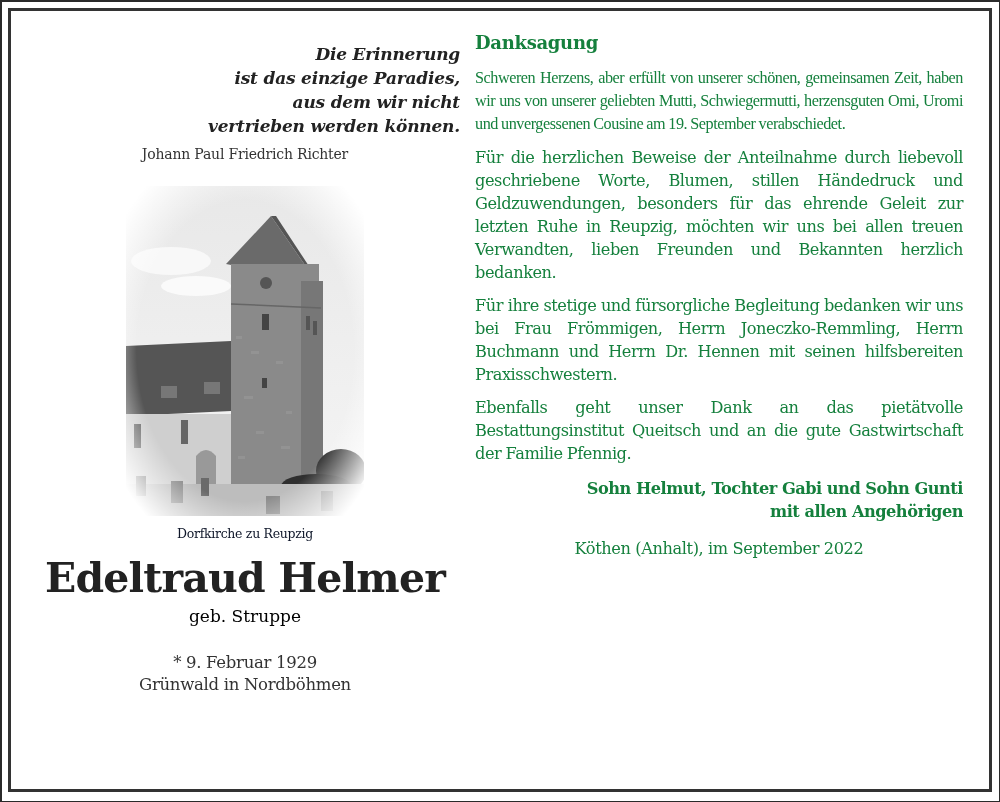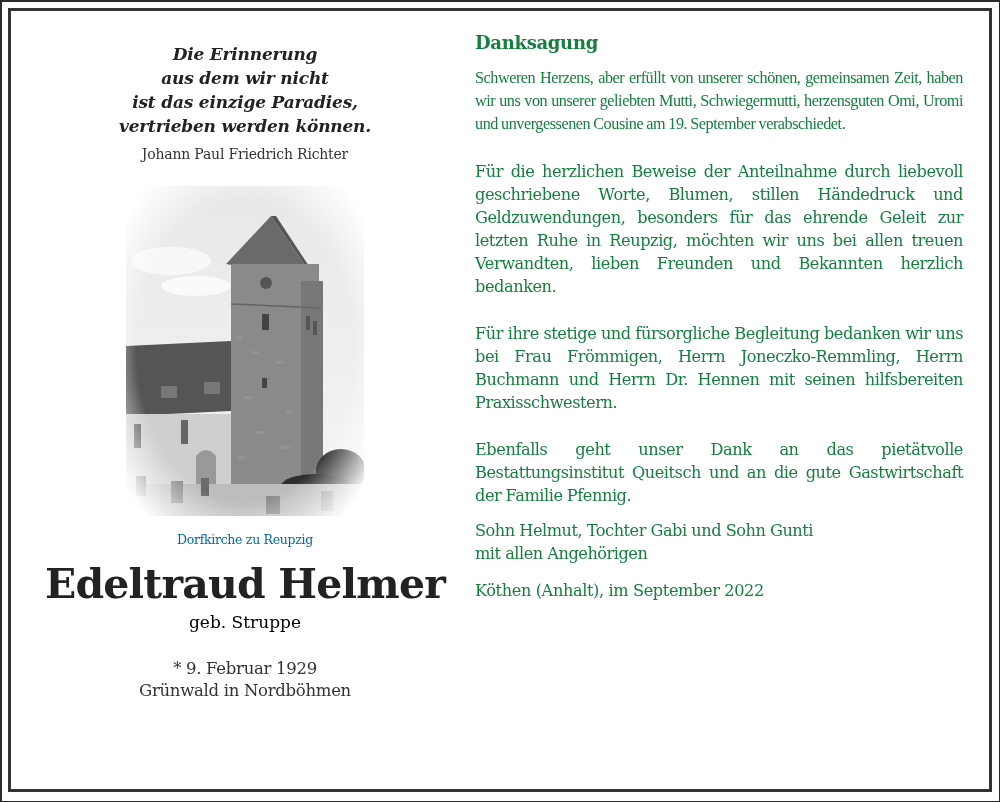--- a/index.html
+++ b/index.html
@@ -14,60 +14,60 @@
       box-sizing: border-box; border: 3px solid #333;
     }
     .col-left {
       position: absolute; left: 30px; top: 30px; width: 430px; text-align: center;
       font-family: "DejaVu Serif", serif; color: #222;
     }
     .quote {
       font-family: "DejaVu Serif", serif; font-style: italic; font-weight: bold;
       font-size: 17px; line-height: 24px; color: #222; margin: 12px 0 0 0; letter-spacing: -0.2px;
     }
-    .quote div { white-space: nowrap; }
+    .quote div { white-space: nowrap; text-align: right; }
     .author { font-size: 14px; margin-top: 8px; color: #333; letter-spacing: -0.2px; }
     .photo {
       position: relative; width: 238px; height: 330px; margin: 24px auto 0 auto;
       background: radial-gradient(ellipse at center, #e6e6e6 0%, #f4f4f4 60%, #ffffff 100%);
       overflow: hidden;
     }
-    .caption { font-size: 12.5px; margin-top: 16px; color: #0369a1; letter-spacing: -0.3px; }
+    .caption { font-size: 12.5px; margin-top: 10px; color: #0f172a; letter-spacing: -0.3px; }
     .name {
       font-family: "DejaVu Serif", serif; font-weight: bold; font-size: 41px;
       margin-top: 13px; color: #222; letter-spacing: -0.8px; white-space: nowrap;
     }
     .maiden { font-size: 17px; margin-top: 4px; color: #000000; }
     .life { font-size: 16.5px; line-height: 22px; color: #333; letter-spacing: -0.3px; }
     .life.birth { margin-top: 26px; }
     .life.death { margin-top: 12px; }
     .col-right {
       position: absolute; left: 475px; top: 30px; width: 488px;
       font-family: "DejaVu Serif", serif; color: #15803d;
     }
     .heading { font-weight: bold; font-size: 18px; margin-top: 2px; letter-spacing: -0.3px; }
     .para {
-      font-size: 16.2px; line-height: 23px; text-align: justify; margin-top: 24px;
+      font-size: 16.2px; line-height: 23px; text-align: justify; margin-top: 10px;
       letter-spacing: -0.45px; word-spacing: -0.5px; hyphens: manual;
     }
     .para.first { margin-top: 14px; font-family: Liberation Serif, serif; }
-    .signers { font-weight: normal; font-size: 16.2px; line-height: 23px; margin-top: 12px; letter-spacing: -0.5px; }
-    .place-date { font-size: 16.2px; line-height: 23px; margin-top: 14px; letter-spacing: -0.4px; }
+    .signers { font-weight: bold; font-size: 16.2px; line-height: 23px; margin-top: 12px; letter-spacing: -0.5px; text-align: right; }
+    .place-date { font-size: 16.2px; line-height: 23px; margin-top: 14px; letter-spacing: -0.4px; text-align: center; }
   </style>
 </head>
 <body>
 
 <div class="outer-frame"></div>
 <div class="inner-frame"></div>
 
 <div class="col-left">
   <div class="quote">
     <div>Die Erinnerung</div>
+    <div>ist das einzige Paradies,</div>
     <div>aus dem wir nicht</div>
-    <div>ist das einzige Paradies,</div>
     <div>vertrieben werden können.</div>
   </div>
   <div class="author">Johann Paul Friedrich Richter</div>
 
   <div class="photo">
     <svg width="238" height="330" viewBox="0 0 238 330" xmlns="http://www.w3.org/2000/svg">
       <defs>
         <radialGradient id="vig" cx="50%" cy="50%" r="65%">
           <stop offset="70%" stop-color="#ffffff" stop-opacity="0"></stop>
           <stop offset="100%" stop-color="#ffffff" stop-opacity="1"></stop>

